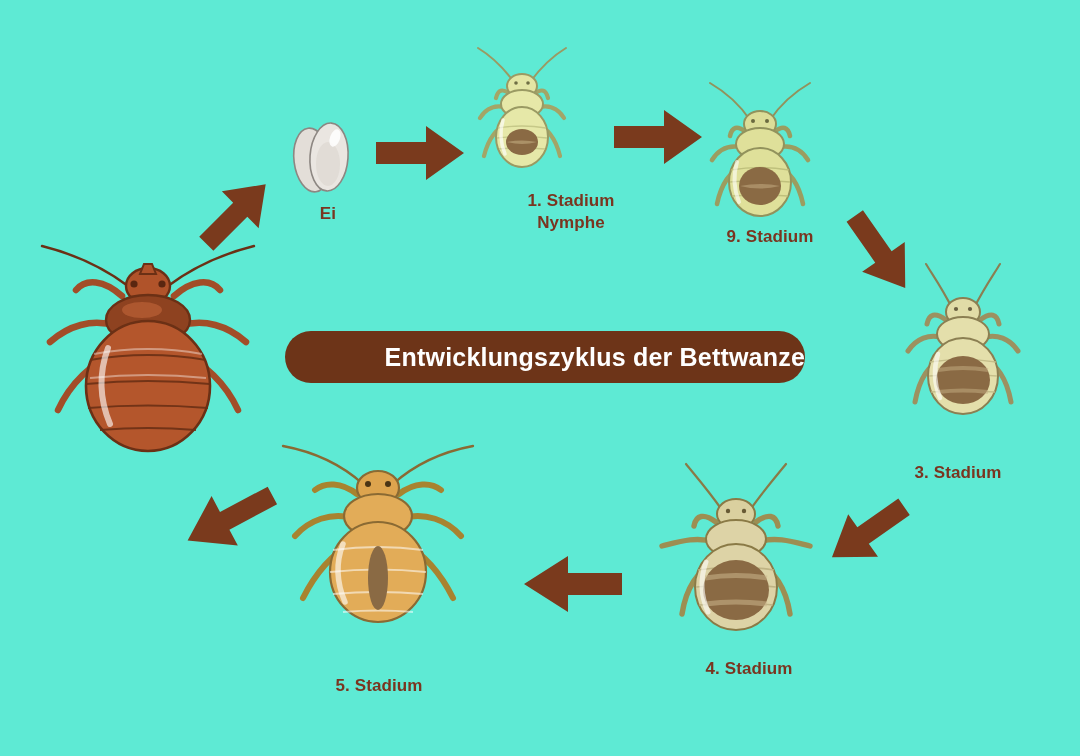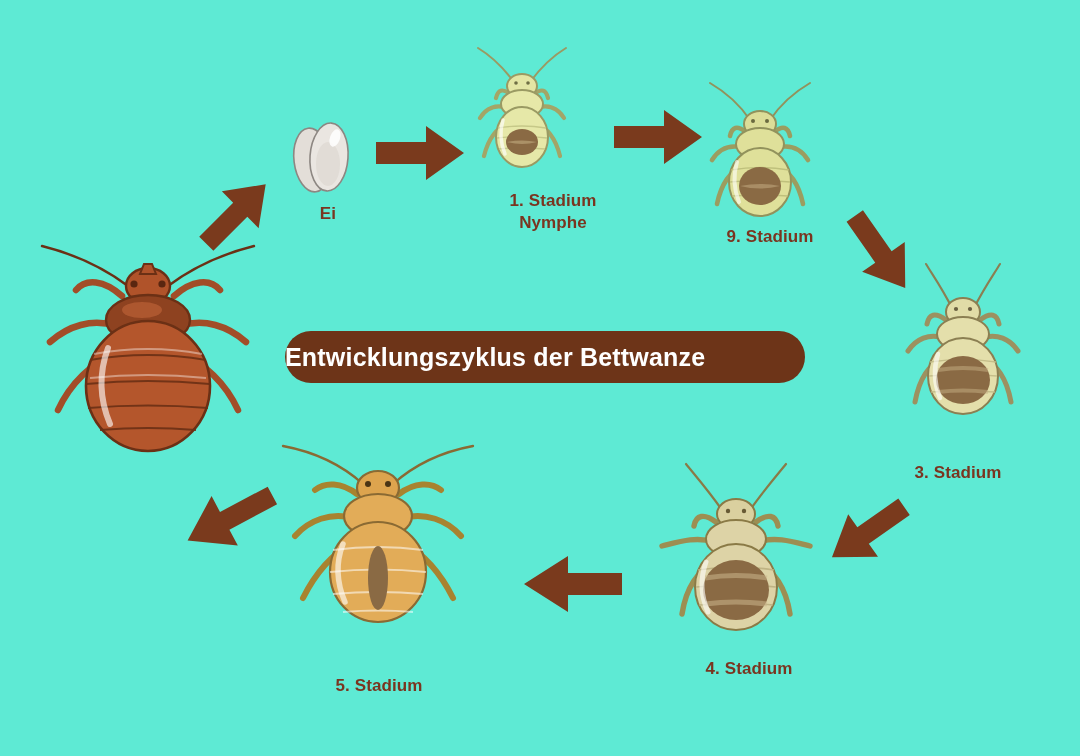--- a/index.html
+++ b/index.html
@@ -27,21 +27,21 @@
     letter-spacing:.1px;
   }
   .title-pill{
     position:absolute;
     left:285px; top:331px;
     width:520px; height:52px;
     background:#6d3418;
     border-radius:26px;
     display:flex;
     align-items:center;
-    justify-content:flex-start;
+    justify-content:flex-end;
   }
   .title-pill span{
     color:#ffffff;
     font-size:25px;
     font-weight:bold;
     letter-spacing:.2px;
   }
   svg{display:block;overflow:visible;}
 </style>
 </head>
@@ -81,21 +81,21 @@
       <g stroke="#c3c585" stroke-width="1.3" fill="none" opacity=".9">
         <path d="M36,86 Q60,82 84,86"></path>
         <path d="M35,96 Q60,93 85,96"></path>
         <path d="M37,107 Q60,105 83,107"></path>
       </g>
       <ellipse cx="60" cy="100" rx="16" ry="13" fill="#8a6a44"></ellipse>
       <path d="M45,100 Q60,97 75,100 Q60,104 45,100Z" fill="#c7b085" opacity=".55"></path>
       <path d="M41,78 Q36,95 43,112" stroke="#ffffff" stroke-width="3.5" fill="none" opacity=".65" stroke-linecap="round"></path>
     </svg>
   </div>
-  <div class="label" style="left:483px; top:190px; width:140px;">1. Stadium
+  <div class="label" style="left:501px; top:190px; width:140px;">1. Stadium
 Nymphe</div>
 
   <div class="node" style="left:692px; top:78px;">
     <svg width="136" height="160" viewBox="0 0 136 160">
       <g fill="none" stroke="#92925c" stroke-width="2" stroke-linecap="round">
         <path d="M58,42 C46,24 30,12 18,5"></path>
         <path d="M78,42 C90,24 106,12 118,5"></path>
       </g>
       <g fill="none" stroke="#9b9d60" stroke-width="4.6" stroke-linecap="round">
         <path d="M54,54 C45,47 40,49 38,58"></path>

